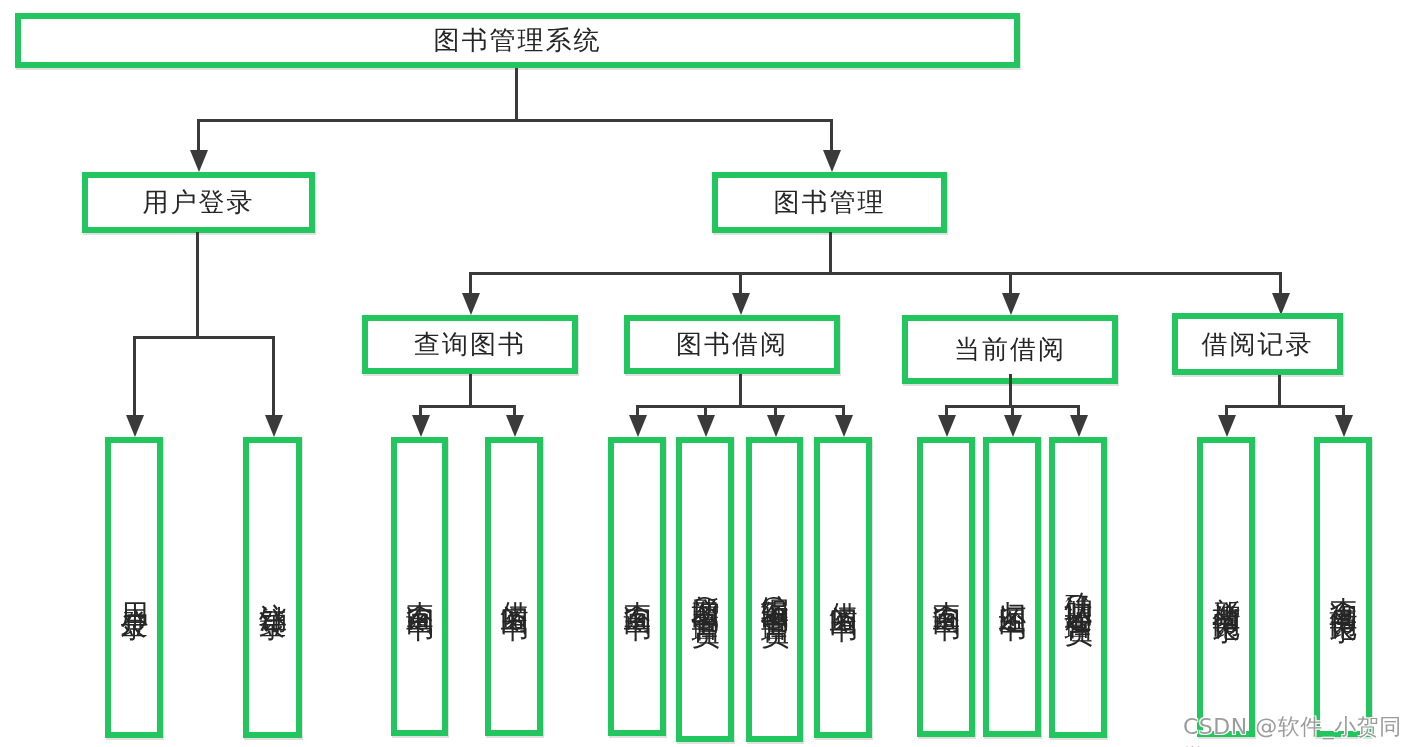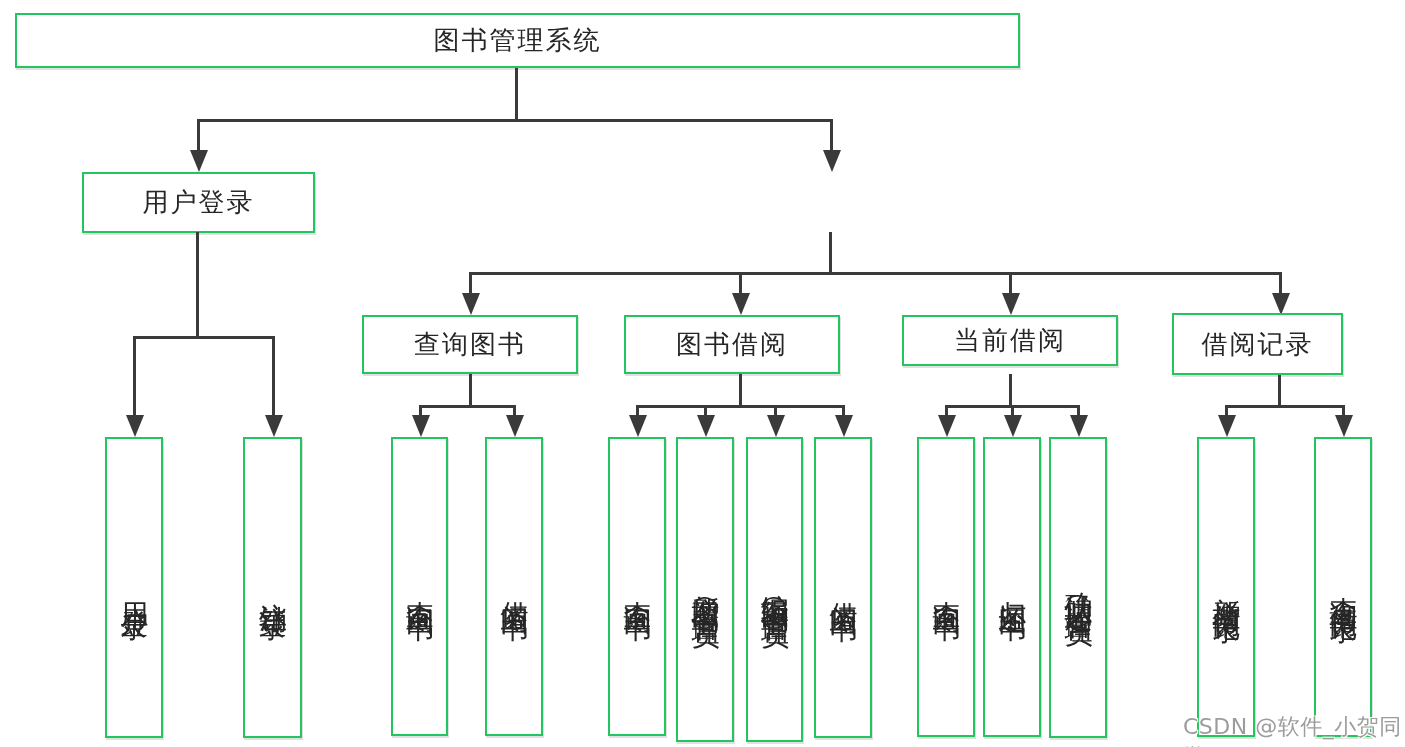--- a/index.html
+++ b/index.html
@@ -9,21 +9,21 @@
     width:1405px;height:747px;
     background:#ffffff;
     font-family:"DejaVu Sans","Liberation Sans",sans-serif;
     overflow:hidden;
   }
   
   .box{
     position:absolute;
     box-sizing:border-box;
     background:#ffffff;
-    border:2px solid #22c55e;
+    border:6px solid #22c55e;
     display:flex;
     align-items:center;
     justify-content:center;
     color:#262626;
     font-size:26px;
     letter-spacing:2px;
     box-shadow:1px 2px 0 rgba(0,0,0,0.12);
     white-space:nowrap;
   }
   .box.v{
@@ -63,36 +63,37 @@
 <div id="stage">
 
   <div class="box" style="left:15px;top:13px;width:1005px;height:55px;">图书管理系统</div>
 
   <div class="vline" style="left:515px;top:68px;height:53px;"></div>
   <div class="hline" style="left:197px;top:119px;width:636px;"></div>
   <div class="drop" style="left:197px;top:119px;height:31px;"></div>
   <div class="drop" style="left:830px;top:119px;height:31px;"></div>
 
   <div class="box" style="left:82px;top:172px;width:233px;height:61px;">用户登录</div>
+  <div class="box" style="left:712px;top:172px;width:235px;height:61px;">图书管理</div>
 
   <div class="vline" style="left:196px;top:232px;height:107px;"></div>
   <div class="hline" style="left:133px;top:336px;width:142px;"></div>
   <div class="drop" style="left:133px;top:336px;height:79px;"></div>
   <div class="drop" style="left:272px;top:336px;height:79px;"></div>
 
   <div class="vline" style="left:829px;top:232px;height:43px;"></div>
   <div class="hline" style="left:469px;top:272px;width:813px;"></div>
   <div class="drop" style="left:469px;top:272px;height:21px;"></div>
   <div class="drop" style="left:739px;top:272px;height:21px;"></div>
   <div class="drop" style="left:1009px;top:272px;height:21px;"></div>
   <div class="drop" style="left:1279px;top:272px;height:21px;"></div>
 
   <div class="box" style="left:362px;top:315px;width:216px;height:59px;">查询图书</div>
   <div class="box" style="left:624px;top:315px;width:216px;height:59px;">图书借阅</div>
-  <div class="box" style="left:902px;top:315px;width:216px;height:51px;">当前借阅</div>
+  <div class="box" style="left:902px;top:315px;width:216px;height:69px;">当前借阅</div>
   <div class="box" style="left:1172px;top:313px;width:171px;height:62px;">借阅记录</div>
 
   <div class="vline" style="left:469px;top:374px;height:34px;"></div>
   <div class="hline" style="left:419px;top:405px;width:97px;"></div>
   <div class="drop" style="left:419px;top:405px;height:10px;"></div>
   <div class="drop" style="left:513px;top:405px;height:10px;"></div>
 
   <div class="vline" style="left:739px;top:374px;height:34px;"></div>
   <div class="hline" style="left:636px;top:405px;width:209px;"></div>
   <div class="drop" style="left:636px;top:405px;height:10px;"></div>

